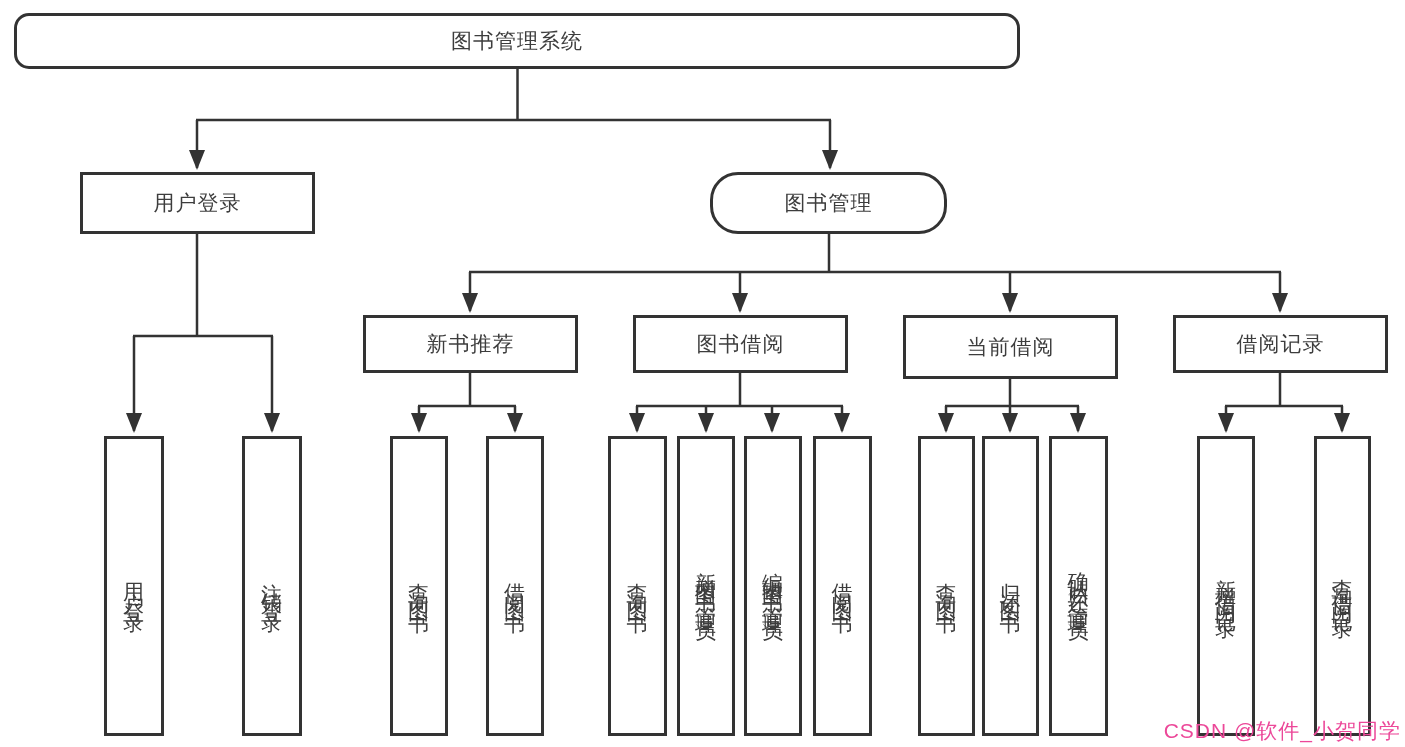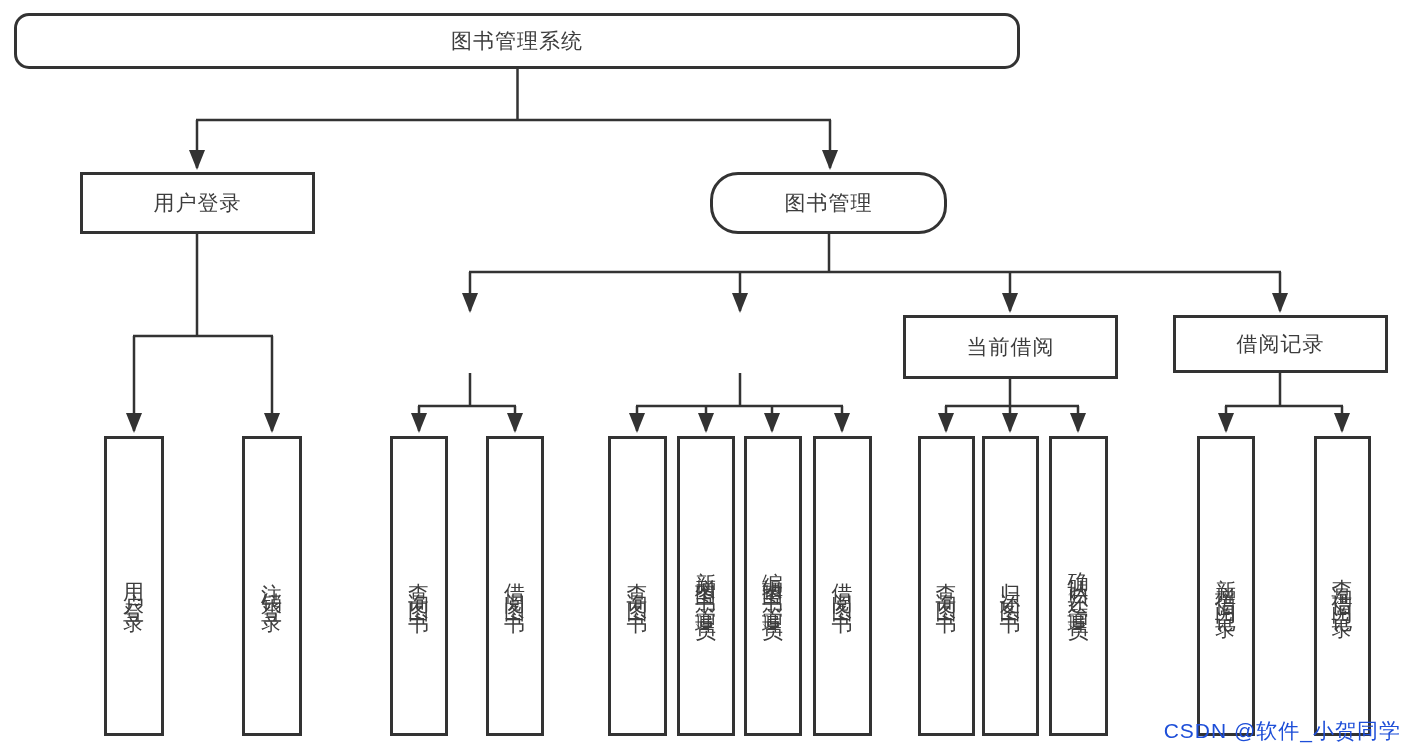--- a/index.html
+++ b/index.html
@@ -37,21 +37,21 @@
     text-orientation: mixed;
     letter-spacing: 10px;
     line-height: 1;
     white-space: nowrap;
   }
   .watermark {
     position: absolute;
     right: 4px;
     bottom: 2px;
     z-index: 2;
-    color: #1d4ed8;
+    color: #ec4899;
     font-size: 21px;
     letter-spacing: 1px;
     white-space: nowrap;
   }
 </style>
 </head>
 <body>
 
 <div class="canvas">
 
@@ -102,20 +102,26 @@
     <span class="hlabel">图书管理系统</span>
   </div>
 
   <div class="node" style="left:80px; top:172px; width:235px; height:62px;">
     <span class="hlabel">用户登录</span>
   </div>
   <div class="node" style="left:710px; top:172px; width:237px; height:62px;border-radius:28px;">
     <span class="hlabel">图书管理</span>
   </div>
 
+  <div class="node" style="left:363px; top:315px; width:215px; height:58px;">
+    <span class="hlabel">新书推荐</span>
+  </div>
+  <div class="node" style="left:633px; top:315px; width:215px; height:58px;">
+    <span class="hlabel">图书借阅</span>
+  </div>
   <div class="node" style="left:903px; top:315px; width:215px; height:64px;">
     <span class="hlabel">当前借阅</span>
   </div>
   <div class="node" style="left:1173px; top:315px; width:215px; height:58px;">
     <span class="hlabel">借阅记录</span>
   </div>
 
   <div class="node" style="left:104px; top:436px; width:60px; height:300px;">
     <span class="vlabel">用户登录</span>
   </div>

